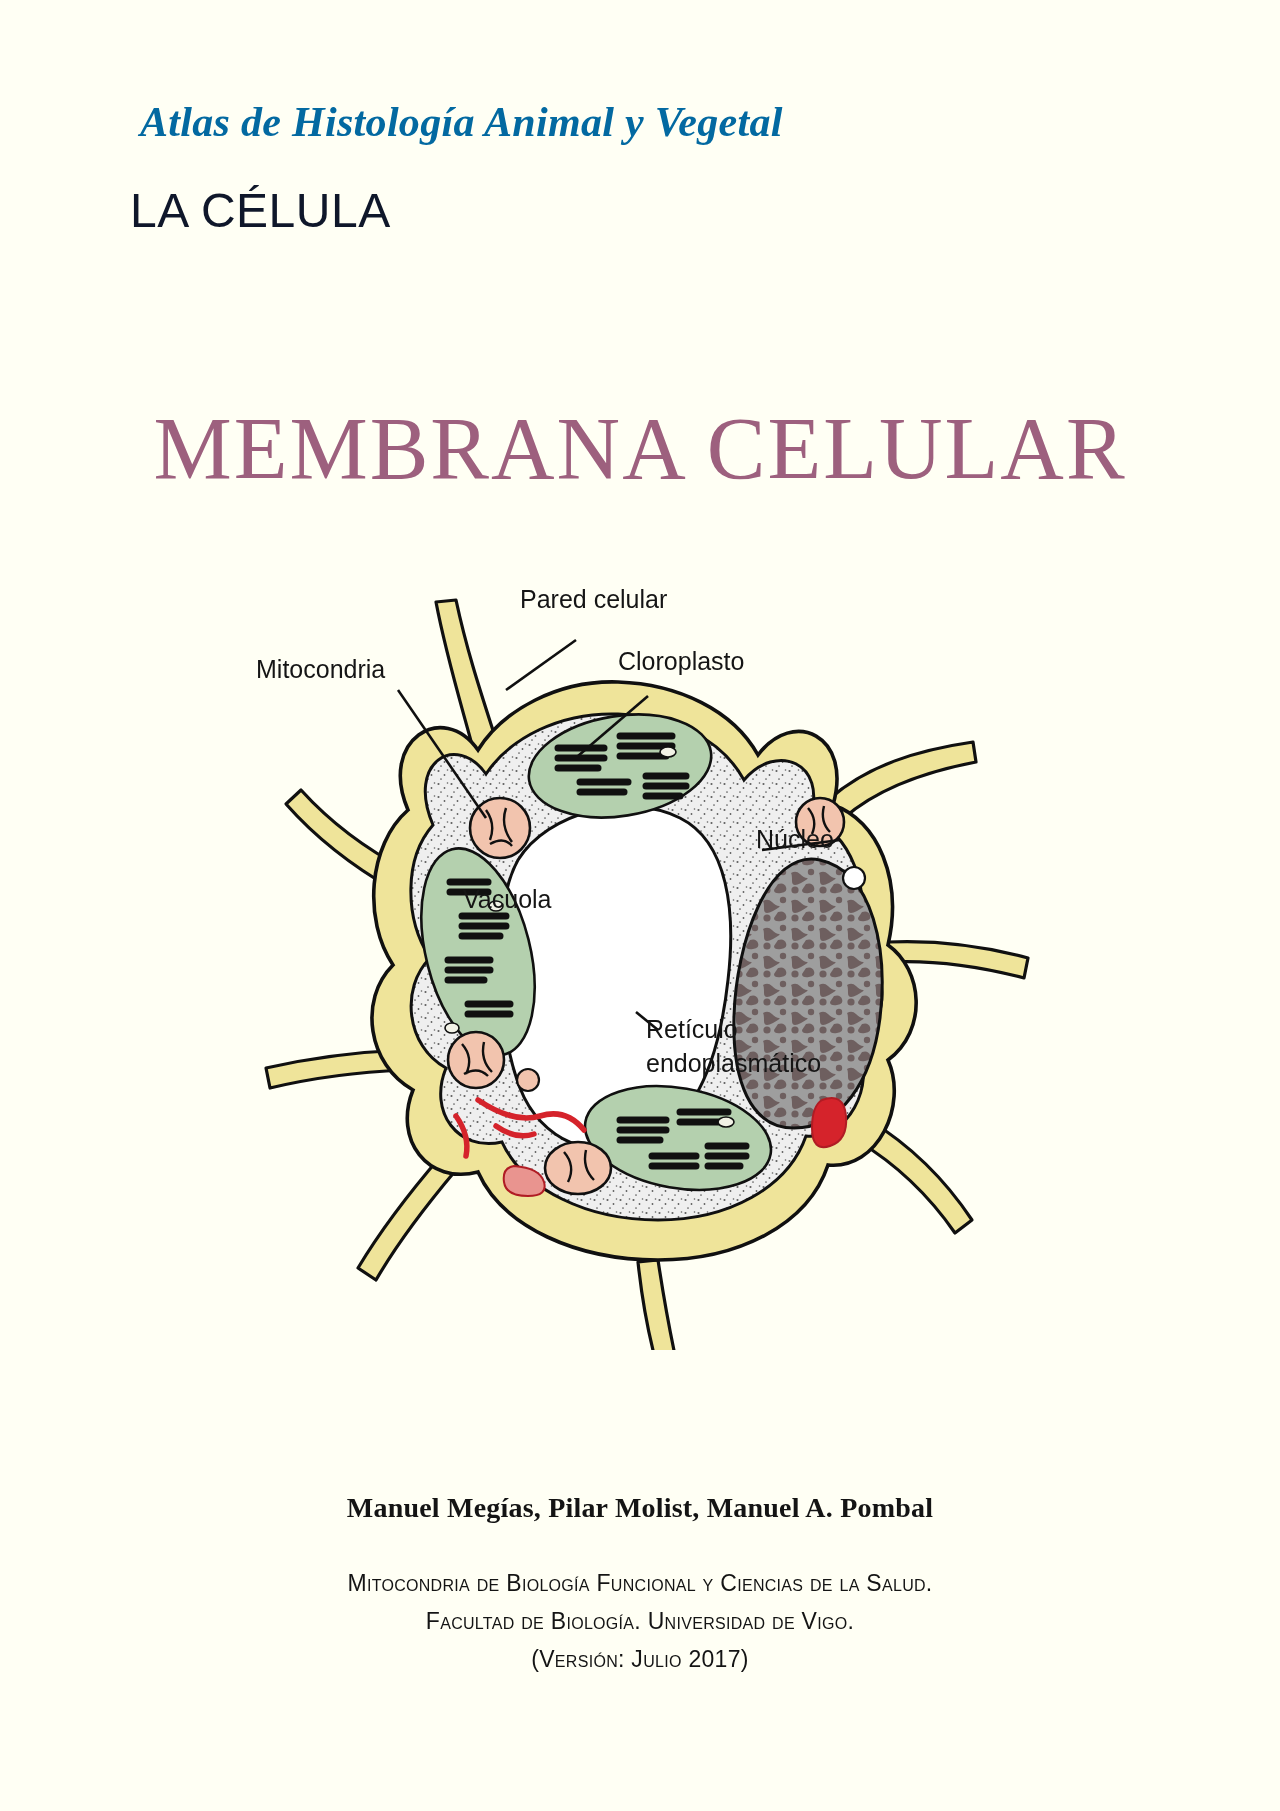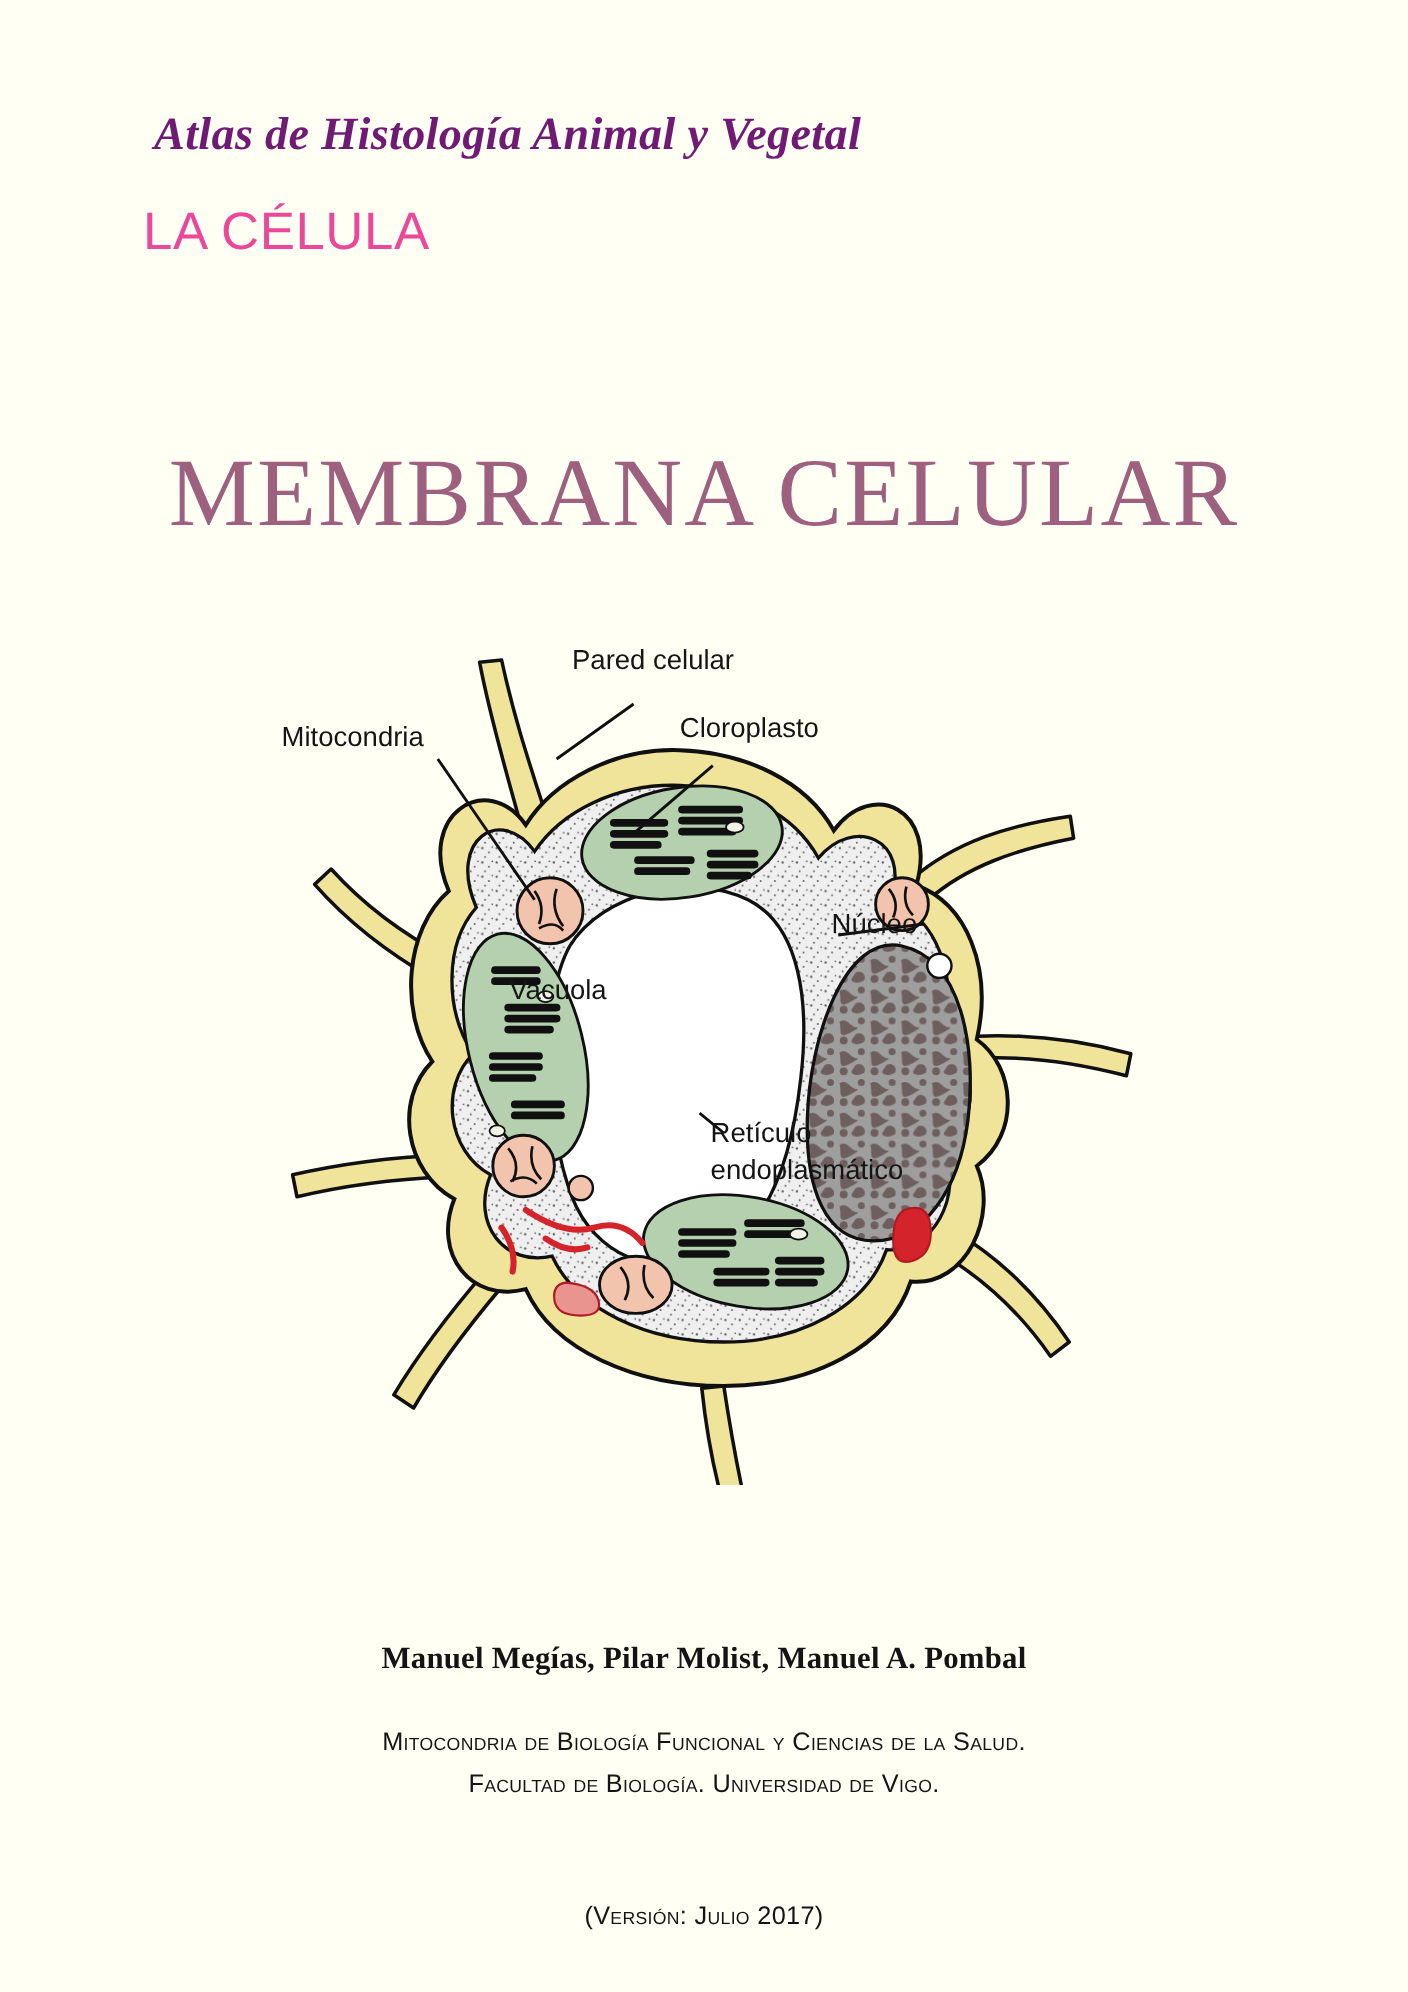--- a/index.html
+++ b/index.html
@@ -24,32 +24,32 @@
 
   
   .series-title {
     position: absolute;
     left: 140px;
     top: 98px;
     font-family: "Liberation Serif", "DejaVu Serif", serif;
     font-style: italic;
     font-weight: bold;
     font-size: 42px;
-    color: #701a75;
+    color: #0369a1;
     letter-spacing: 0.3px;
     white-space: nowrap;
   }
   .section-title {
     position: absolute;
     left: 130px;
     top: 183px;
     font-family: "Liberation Sans", sans-serif;
     font-weight: 300;
     font-size: 48px;
-    color: #ec4899;
+    color: #0f172a;
     letter-spacing: 0.5px;
     white-space: nowrap;
   }
 
   
   .main-title {
     position: absolute;
     left: 0;
     top: 398px;
     width: 1280px;
@@ -100,21 +100,21 @@
     width: 1280px;
     text-align: center;
     font-family: "Liberation Sans", sans-serif;
     font-size: 23px;
     color: #141414;
     font-variant: small-caps;
     letter-spacing: 0.3px;
   }
   .affil-1 { top: 1570px; }
   .affil-2 { top: 1608px; }
-  .affil-3 { top: 1728px; }
+  .affil-3 { top: 1646px; }
 </style>
 </head>
 <body>
 
 <div class="page">
 
   <div class="series-title">Atlas de Histología Animal y Vegetal</div>
   <div class="section-title">LA CÉLULA</div>
   <div class="main-title">MEMBRANA CELULAR</div>
 

